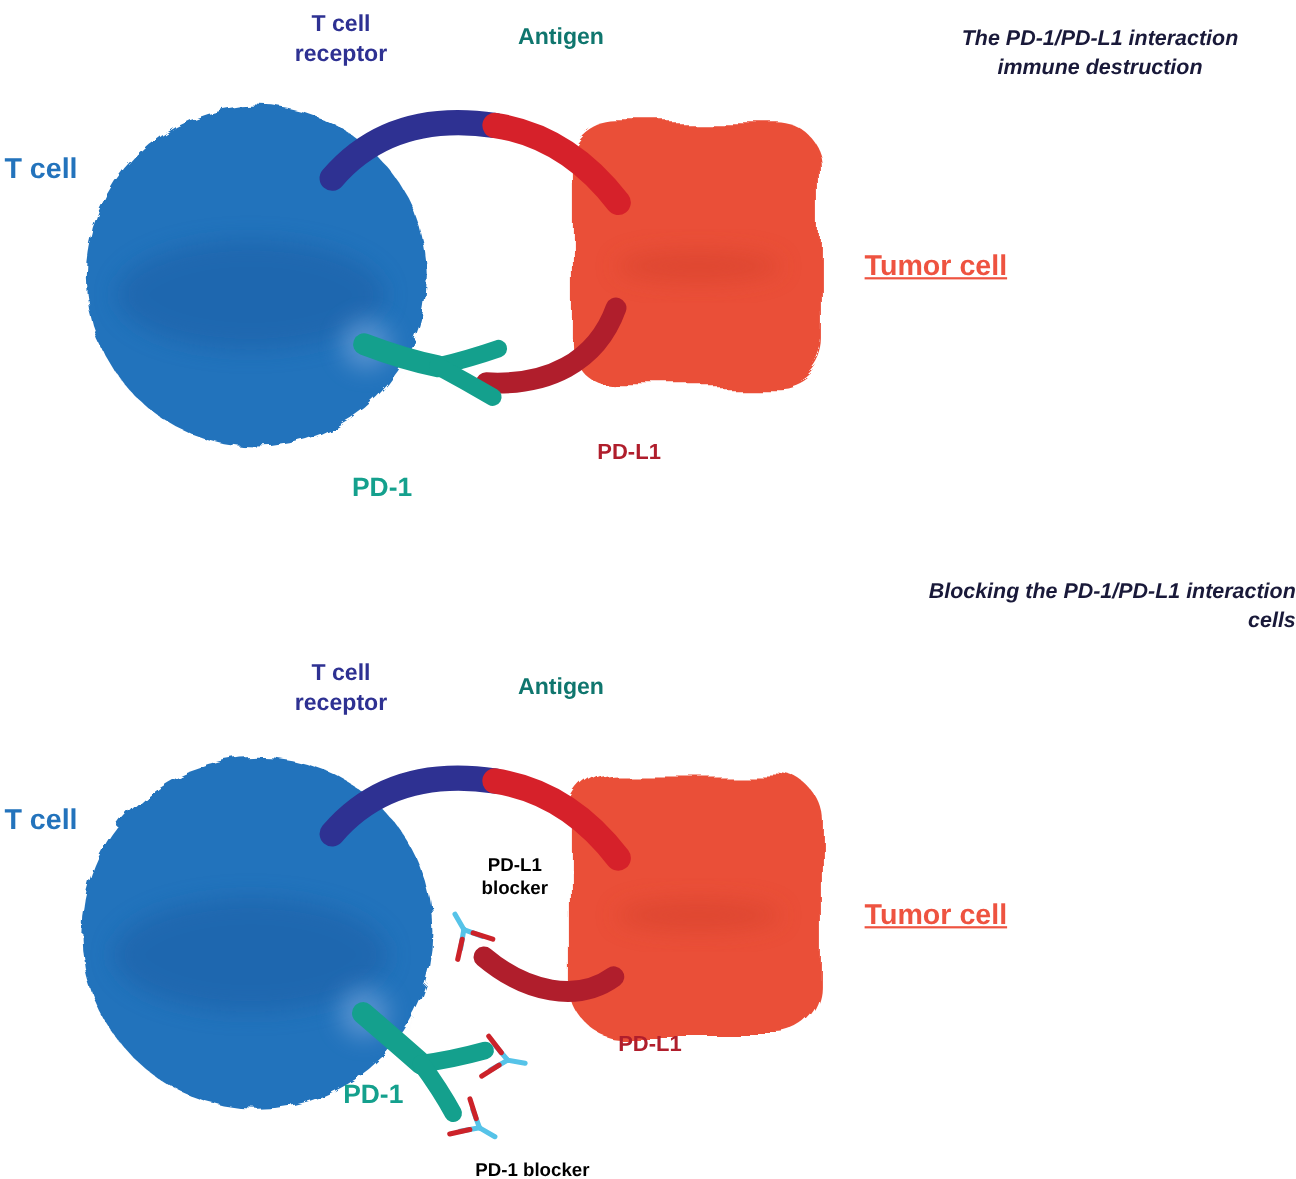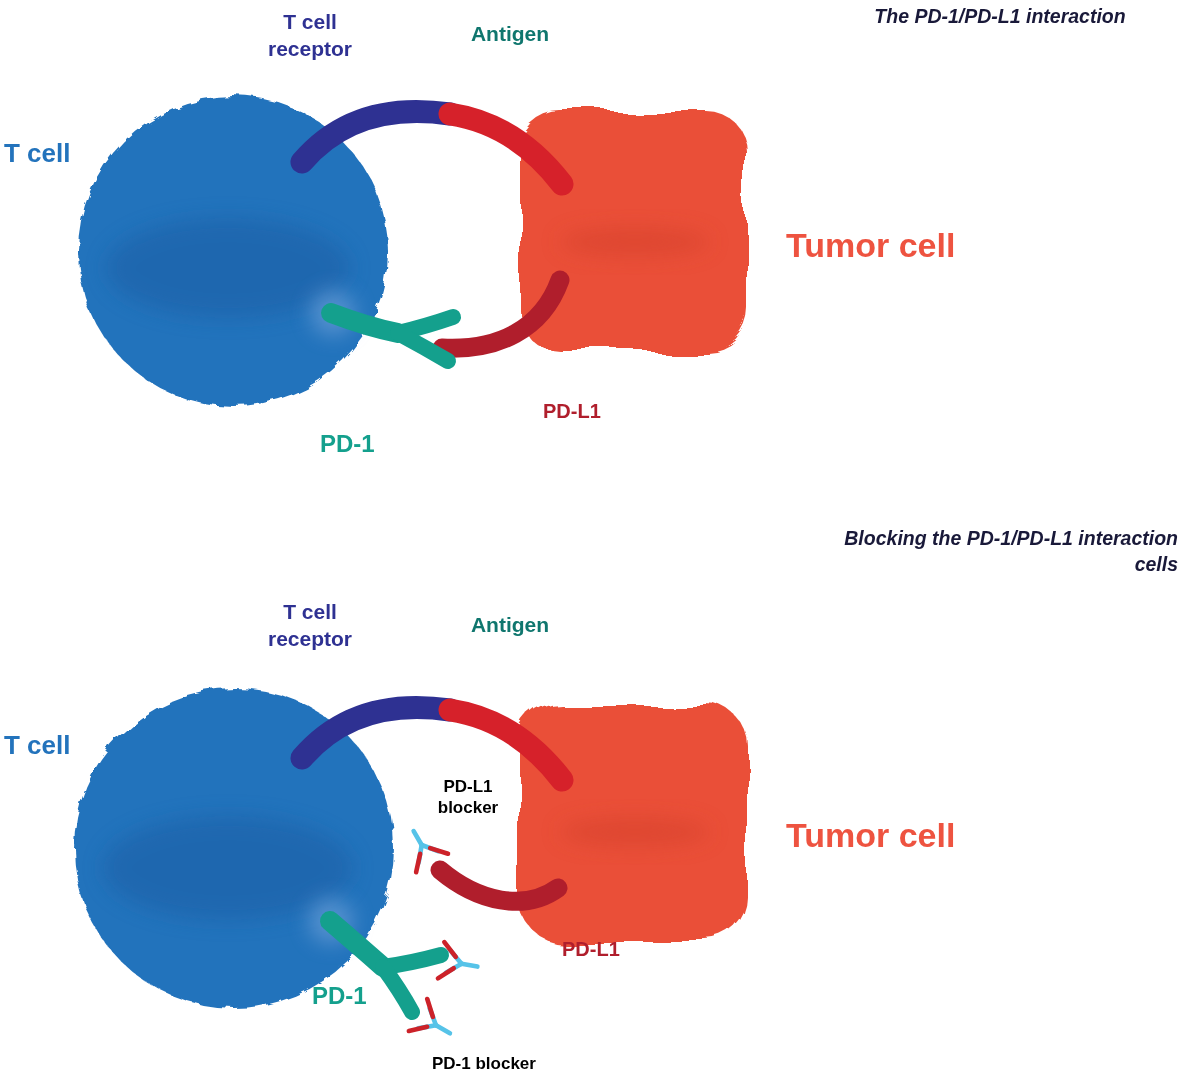--- a/index.html
+++ b/index.html
@@ -5,21 +5,21 @@
   * { margin:0; padding:0; box-sizing:border-box; }
   html,body { background:#ffffff; }
   body { font-family:"Liberation Sans", sans-serif; }
   .stage { position:relative; width:1178px; height:1072px; background:#ffffff; overflow:hidden; }
   .stage > svg { position:absolute; left:0; top:0; }
   .label { position:absolute; font-weight:bold; white-space:nowrap; }
   .label--center { text-align:center; white-space:normal; }
   .headline { position:absolute; font-weight:bold; font-style:italic; font-size:19.5px;
               line-height:26px; color:#191939; text-align:center; }
   .lbl-tcell   { color:#2373bc; font-size:26px; }
-  .lbl-tumor   { color:#ee5340; font-size:34px; }
+  .lbl-tumor   { color:#ee5340; font-size:26px;text-decoration:underline; }
   .lbl-tcr     { color:#2e3192; font-size:21px; line-height:27px; }
   .lbl-antigen { color:#0f766e; font-size:21px; }
   .lbl-pd1     { color:#14a08d; font-size:24px; }
   .lbl-pdl1    { color:#b01e2c; font-size:20px; }
   .lbl-blocker { color:#000000; font-size:17px; line-height:21px; }
 </style>
 </head>
 <body>
 
 <div class="stage">
@@ -75,22 +75,23 @@
         <path d="M 330 921 Q 358 945 383 967" stroke-width="20"></path>
         <path d="M 383 967 Q 412 963 441 955" stroke-width="16"></path>
         <path d="M 383 967 Q 400 990 412 1012" stroke-width="16"></path>
       </g>
       <use href="#antibody" xlink:href="#antibody" transform="translate(424,849) rotate(150) scale(1.15)"></use>
       <use href="#antibody" xlink:href="#antibody" transform="translate(457,963) rotate(-80) scale(1.15)"></use>
       <use href="#antibody" xlink:href="#antibody" transform="translate(432,1023) rotate(-60) scale(1.15)"></use>
     </g>
   </svg>
 
-  <div class="headline" style="left:830px; top:3px; width:340px;">
+  <div class="headline" style="left:830px; top:22px; width:340px;">
     <div>The PD-1/PD-L1 interaction</div>
+    <div>immune destruction</div>
   </div>
 
   <div class="label label--center lbl-tcr" style="left:235px; top:8px; width:150px;">
     <div>T cell</div>
     <div>receptor</div>
   </div>
 
   <div class="label lbl-antigen" style="left:455px; top:22px; width:110px; text-align:center;">Antigen</div>
 
   <div class="label lbl-tcell" style="left:4px; top:138px;">T cell</div>

